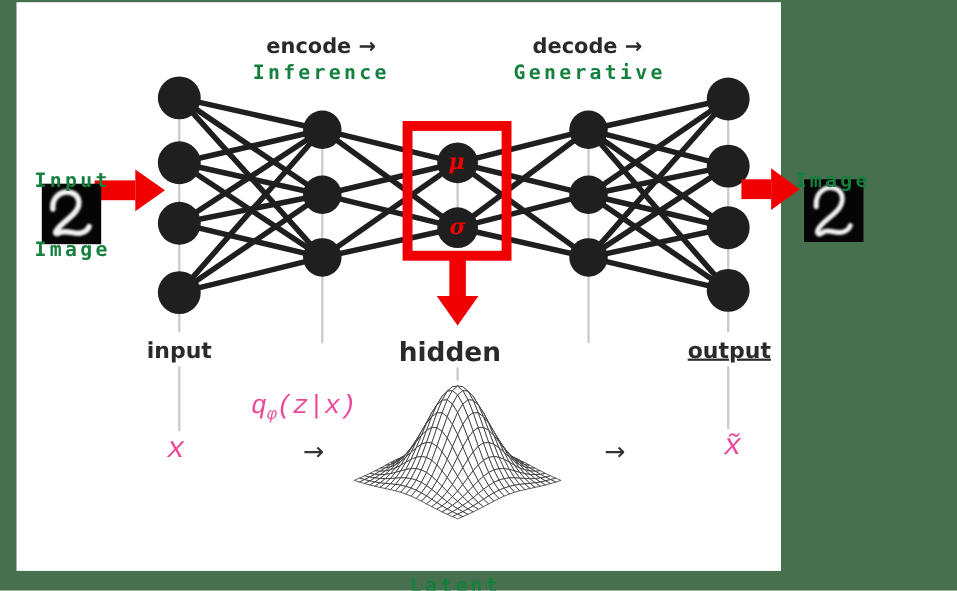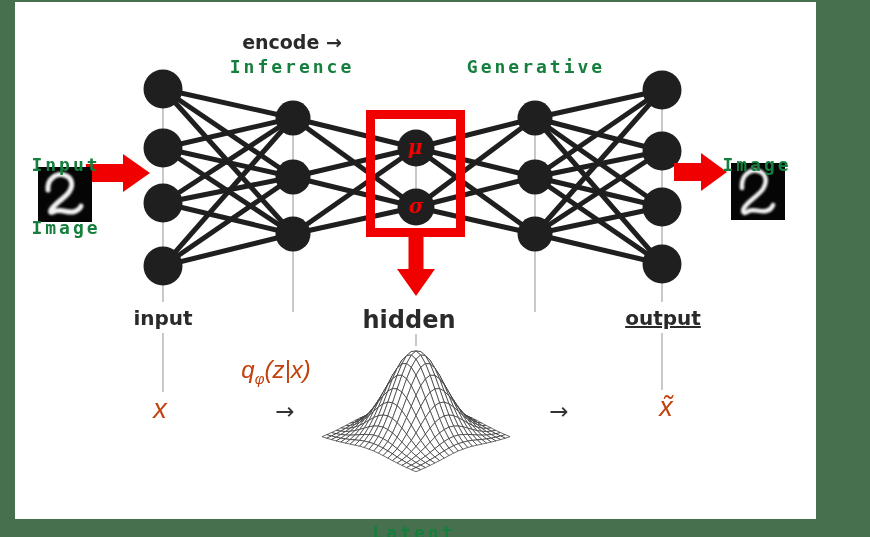--- a/index.html
+++ b/index.html
@@ -1,26 +1,26 @@
 <!DOCTYPE html>
 <html><head>
 <meta charset="utf-8">
 <style>
   html,body{margin:0;padding:0;background:#ffffff;}
   #frame{
     position:relative;width:870px;height:537px;background:#47704E;overflow:hidden;
     font-family:"DejaVu Sans",sans-serif;
   }
-  #canvas{position:absolute;left:15px;top:2px;width:801px;height:517px;background:#ffffff;}
+  #canvas{position:absolute;left:15px;top:2px;width:695px;height:517px;background:#ffffff;}
   #diagram-svg{position:absolute;left:-15px;top:-2px;width:870px;height:537px;}
   .lbl{position:absolute;white-space:pre;}
   .sans-dark{color:#2a2a2a;font-family:"DejaVu Sans",sans-serif;font-weight:bold;}
   .red-mono{color:#15803d;font-family:"DejaVu Sans Mono",monospace;font-weight:bold;
             font-size:18px;letter-spacing:3px;line-height:21px;text-align:center;}
-  .math{color:#c2410c;font-family:Liberation Sans, sans-serif;font-style:italic;text-align:right;}
+  .math{color:#ec4899;font-family:Liberation Mono, monospace;font-style:italic;text-align:right;}
   .ctr{transform:translateX(-50%);}
   .greek{color:#f10000;font-family:"DejaVu Serif",serif;font-style:italic;font-weight:bold;
          font-size:20px;transform:translate(-50%,-50%);}
 </style>
 </head>
 <body>
 
 <div id="frame">
   <div id="canvas">
 
@@ -527,20 +527,21 @@
           <polygon points="420.7,465.2 425.4,462.7 430.1,465.4 425.4,467.6" fill="#ffffff" stroke="#2f2f2f" stroke-width="0.7"></polygon>
           <polygon points="406.6,467.6 411.3,465.2 416.0,467.5 411.3,469.7" fill="#ffffff" stroke="#2f2f2f" stroke-width="0.7"></polygon>
           <polygon points="416.0,467.5 420.7,465.2 425.4,467.6 420.7,469.7" fill="#ffffff" stroke="#2f2f2f" stroke-width="0.7"></polygon>
           <polygon points="411.3,469.7 416.0,467.5 420.7,469.7 416.0,471.7" fill="#ffffff" stroke="#2f2f2f" stroke-width="0.7"></polygon>
         </g>
     </svg>
 
     <div class="lbl sans-dark ctr" style="left:277px;top:29px;font-size:19px;">encode →</div>
     <div class="lbl red-mono ctr" style="left:277px;top:54px;">Inference</div>
 
+    <div class="lbl sans-dark ctr" style="left:519px;top:29px;font-size:19px;">decode →</div>
     <div class="lbl red-mono ctr" style="left:521px;top:54px;">Generative</div>
 
     <div class="lbl red-mono ctr" style="left:51px;top:110px;">
       <div>Input</div>
       <div>Image</div>
     </div>
 
     <div class="lbl red-mono ctr" style="left:742px;top:110px;">
       <div>Image</div>
     </div>

